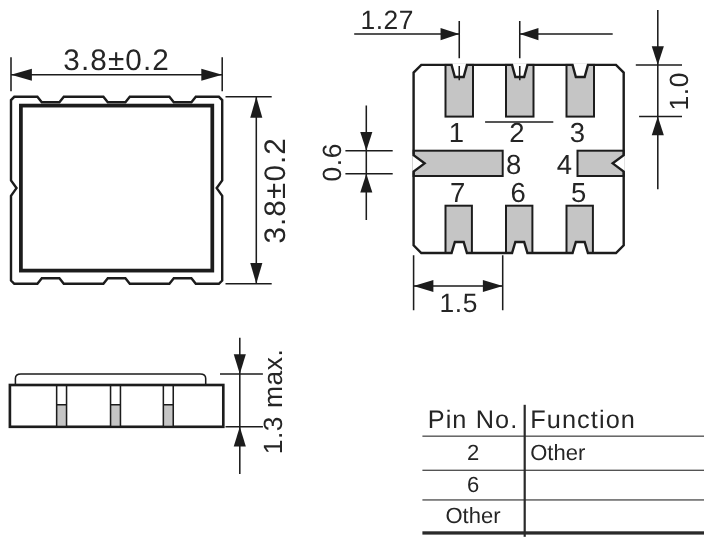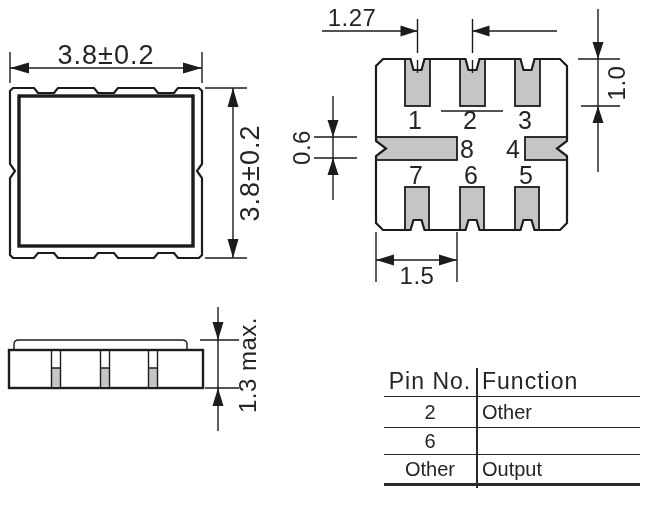--- a/index.html
+++ b/index.html
@@ -150,18 +150,17 @@
   </div>
   <div class="pt-row pt-r1">
     <div class="pt-c1">2</div>
     <div class="pt-c2">Other</div>
   </div>
   <div class="pt-row pt-r2">
     <div class="pt-c1">6</div>
   </div>
   <div class="pt-row pt-r3">
     <div class="pt-c1">Other</div>
-    <div class="pt-c2">Output</div>
   </div>
   <div class="pt-divider"></div>
 </div>
 
 </div>
 
 </body></html>

